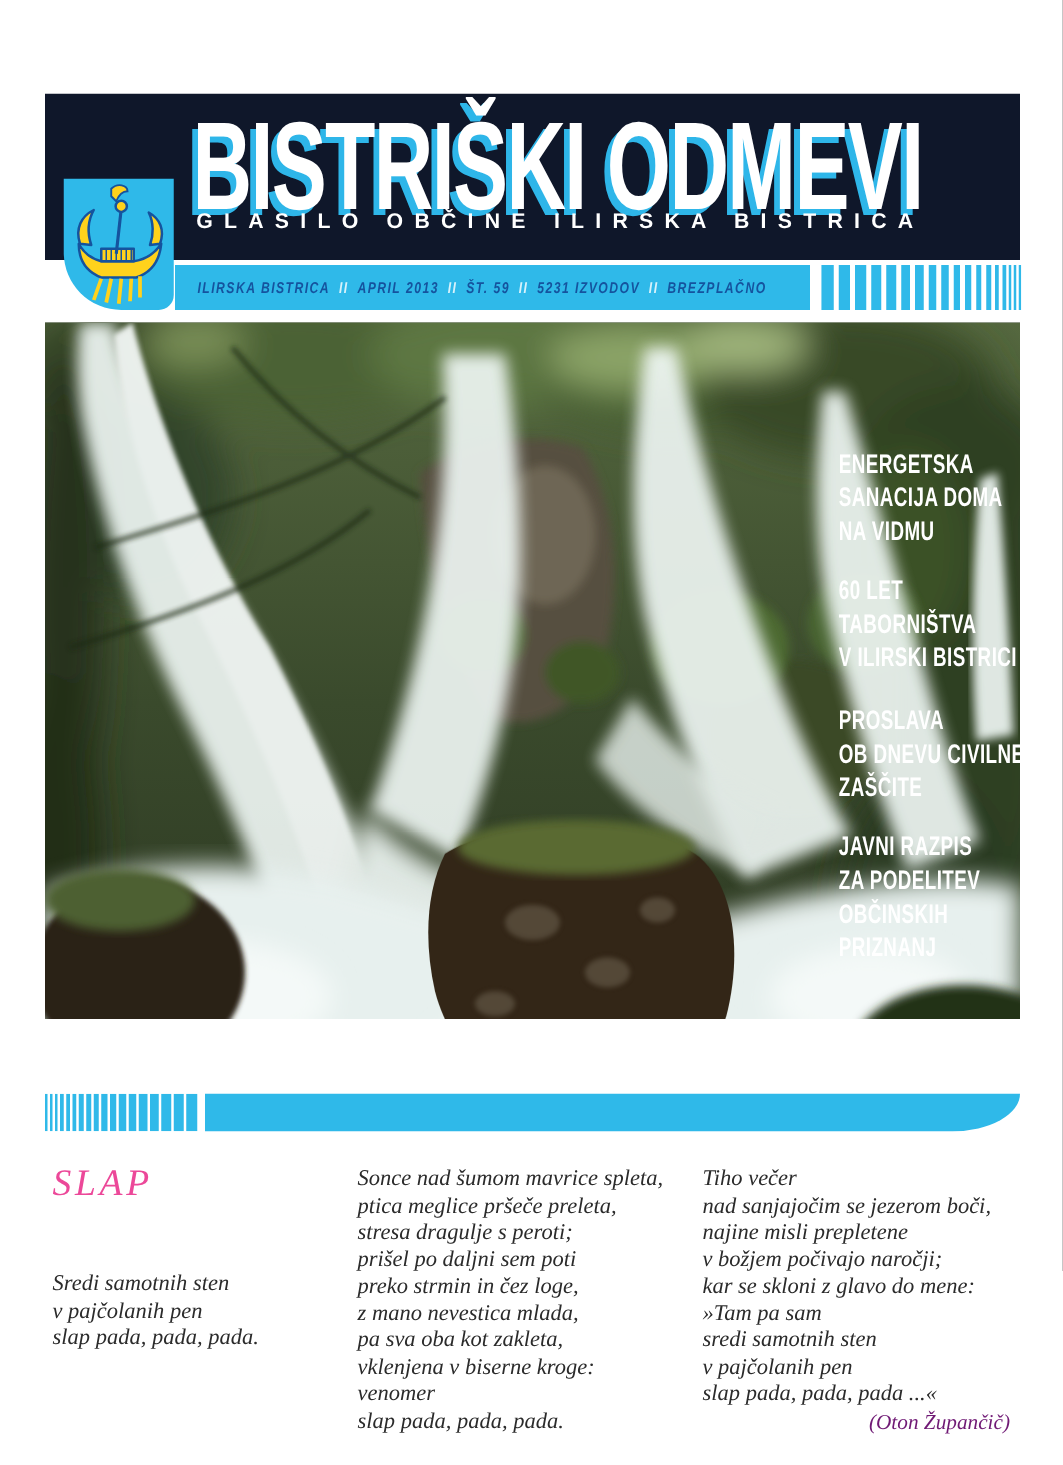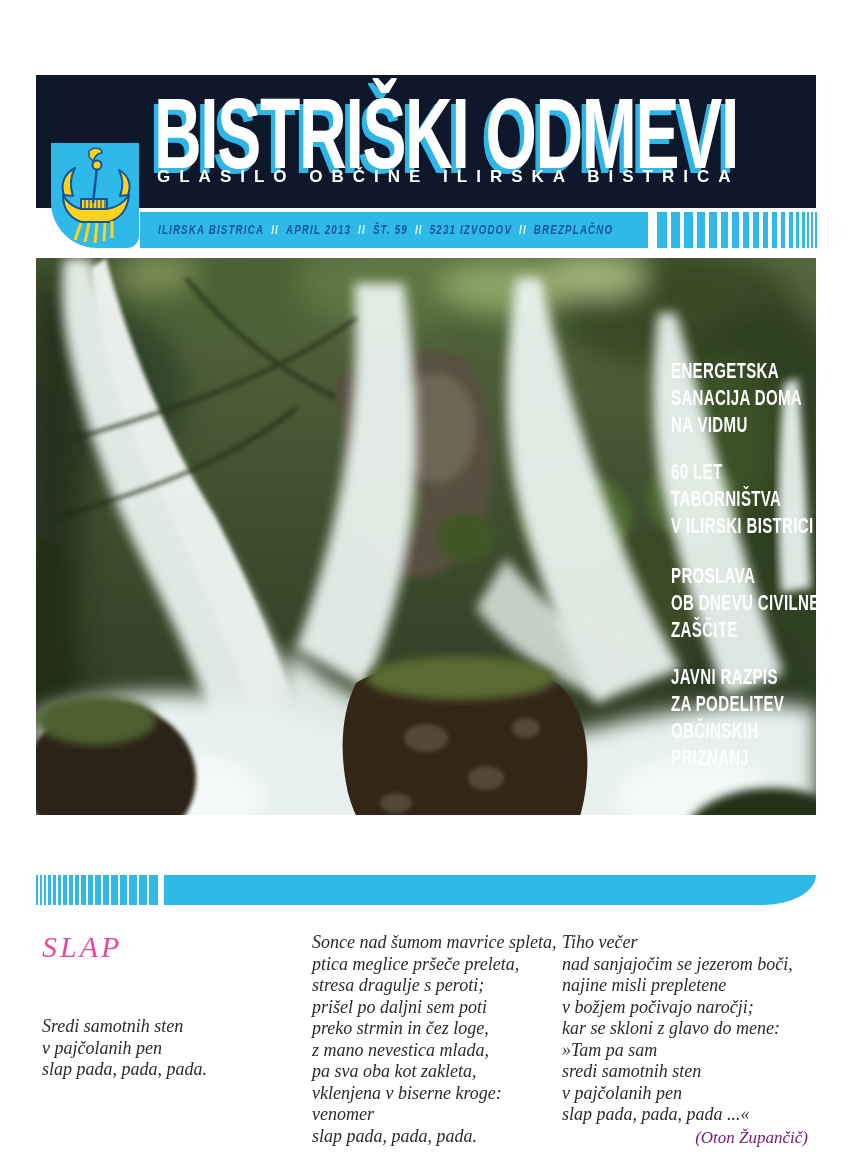--- a/index.html
+++ b/index.html
@@ -65,21 +65,21 @@
     position:absolute; width:252px; color:#2b2b2b;
     font-family:"Liberation Serif", serif; font-style:italic;
     font-size:18px; line-height:21.5px; white-space:pre-line;
   }
   .poem-title {
     position:absolute; left:42px; top:930px;
     font-family:"Liberation Serif", serif; font-style:italic;
     font-size:30px; letter-spacing:3px; color:#ec4899;
   }
   .col-1 { left:42px;  top:1016px; }
-  .col-2 { left:312px; top:932px;font-style:italic; }
+  .col-2 { left:286px; top:932px;font-style:italic; }
   .col-3 { left:562px; top:932px; width:246px; }
   .poem-attr {
     position:absolute; left:562px; top:1128px; width:246px; text-align:right;
     font-family:"Liberation Serif", serif; font-style:italic;
     font-size:17px; color:#701a75;
   }
 </style>
 </head>
 <body>
 

